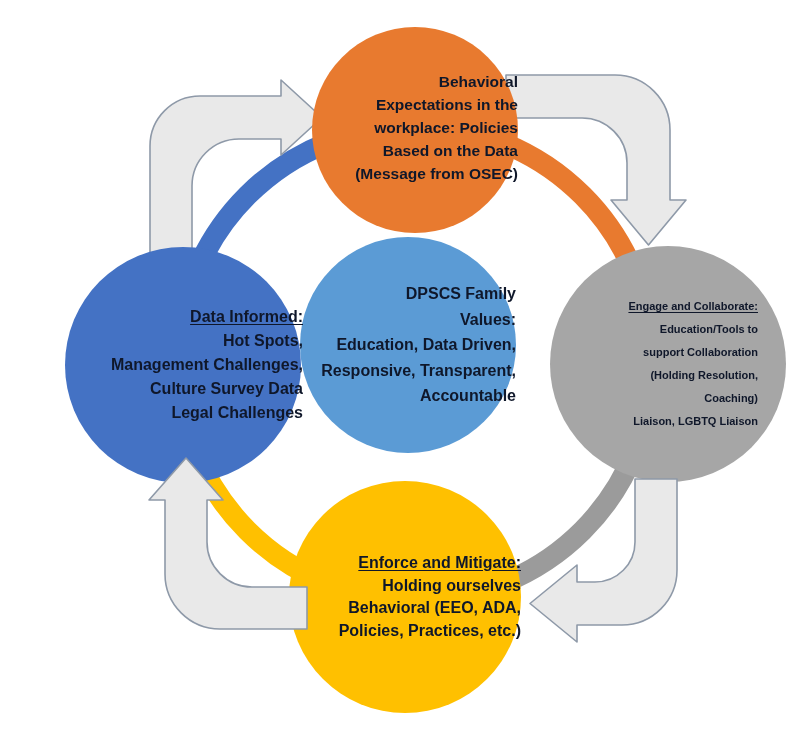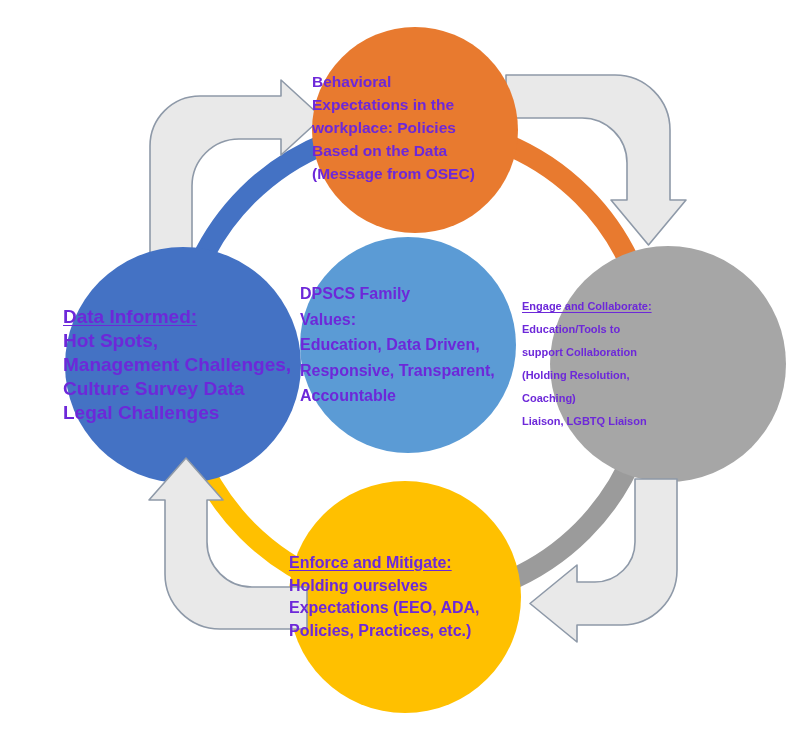--- a/index.html
+++ b/index.html
@@ -5,27 +5,27 @@
   html,body { margin:0; padding:0; background:#ffffff; }
   .stage {
     position:relative; width:800px; height:751px; background:#ffffff;
     font-family:"Liberation Sans", sans-serif; overflow:hidden;
   }
   .layer { position:absolute; left:0; top:0; width:800px; height:751px; }
   .arc { fill:none; stroke-width:21; }
   .bent-arrow { fill:#E9E9E9; stroke:#8E99A8; stroke-width:1.6; stroke-linejoin:round; }
   .txt {
     position:absolute; display:flex; flex-direction:column;
-    align-items:flex-start; justify-content:center; text-align:center;
-    color:#6d28d9; font-weight:bold; white-space:nowrap;
+    align-items:flex-end; justify-content:center; text-align:center;
+    color:#0f172a; font-weight:bold; white-space:nowrap;
   }
   .txt .line { display:block; }
   .title { text-decoration:underline; text-underline-offset:2px; }
   .txt-top    { left:312px; top:24px;  width:206px; height:206px; font-size:15.5px; line-height:23px; padding-bottom:28px; }
-  .txt-left   { left:63px;  top:247px; width:240px; height:236px; font-size:19px;   line-height:24px; padding-bottom:56px; }
+  .txt-left   { left:63px;  top:247px; width:240px; height:236px; font-size:16px;   line-height:24px; padding-bottom:56px; }
   .txt-center { left:300px; top:237px; width:216px; height:216px; font-size:16px;   line-height:25.5px; padding-bottom:10px; }
   .txt-right  { left:522px; top:246px; width:236px; height:236px; font-size:11px; line-height:23px; padding-bottom:8px; }
   .txt-right .para2 { margin-top:6px; }
   .txt-bottom { left:289px; top:481px; width:232px; height:232px; font-size:16px;   line-height:22.5px; }
 </style>
 </head>
 <body>
 
 <div class="stage">
 
@@ -70,21 +70,21 @@
     <span class="line">Education/Tools to</span>
     <span class="line">support Collaboration</span>
     <span class="line">(Holding Resolution,</span>
     <span class="line">Coaching)</span>
     <span class="line">Liaison, LGBTQ Liaison</span>
   </div>
 
   <div class="txt txt-bottom">
     <span class="line title">Enforce and Mitigate:</span>
     <span class="line">Holding ourselves</span>
-    <span class="line">Expectations (EEO, ADA,</span>
+    <span class="line">Behavioral (EEO, ADA,</span>
     <span class="line">Policies, Practices, etc.)</span>
   </div>
 
   <div class="txt txt-left">
     <span class="line title">Data Informed:</span>
     <span class="line">Hot Spots,</span>
     <span class="line">Management Challenges,</span>
     <span class="line">Culture Survey Data</span>
     <span class="line">Legal Challenges</span>
   </div>

